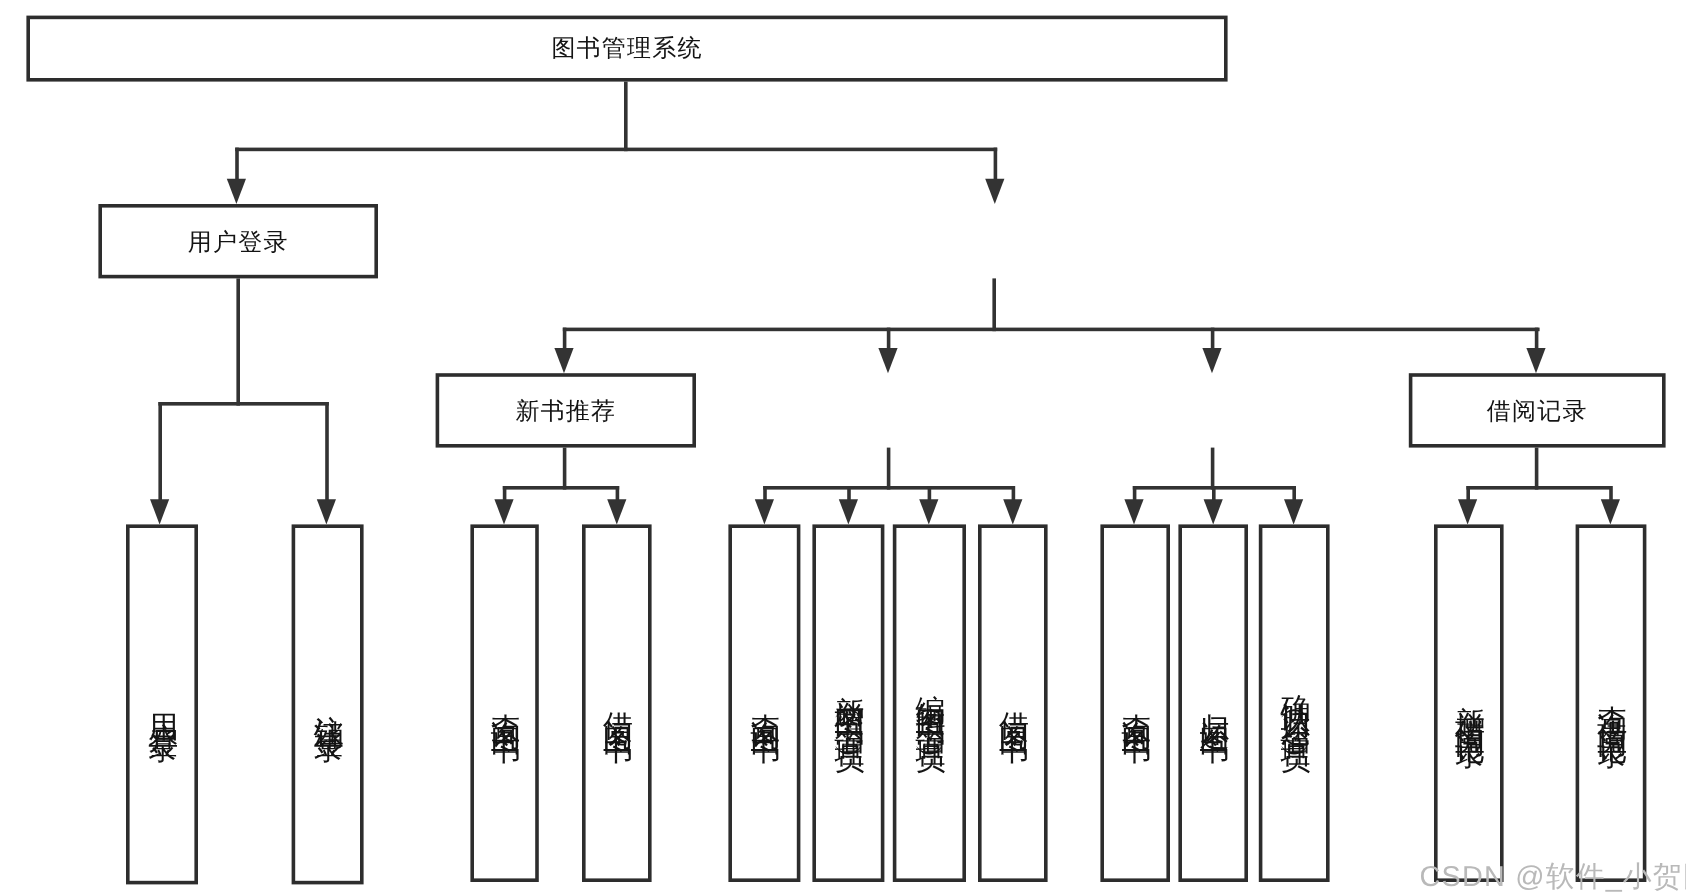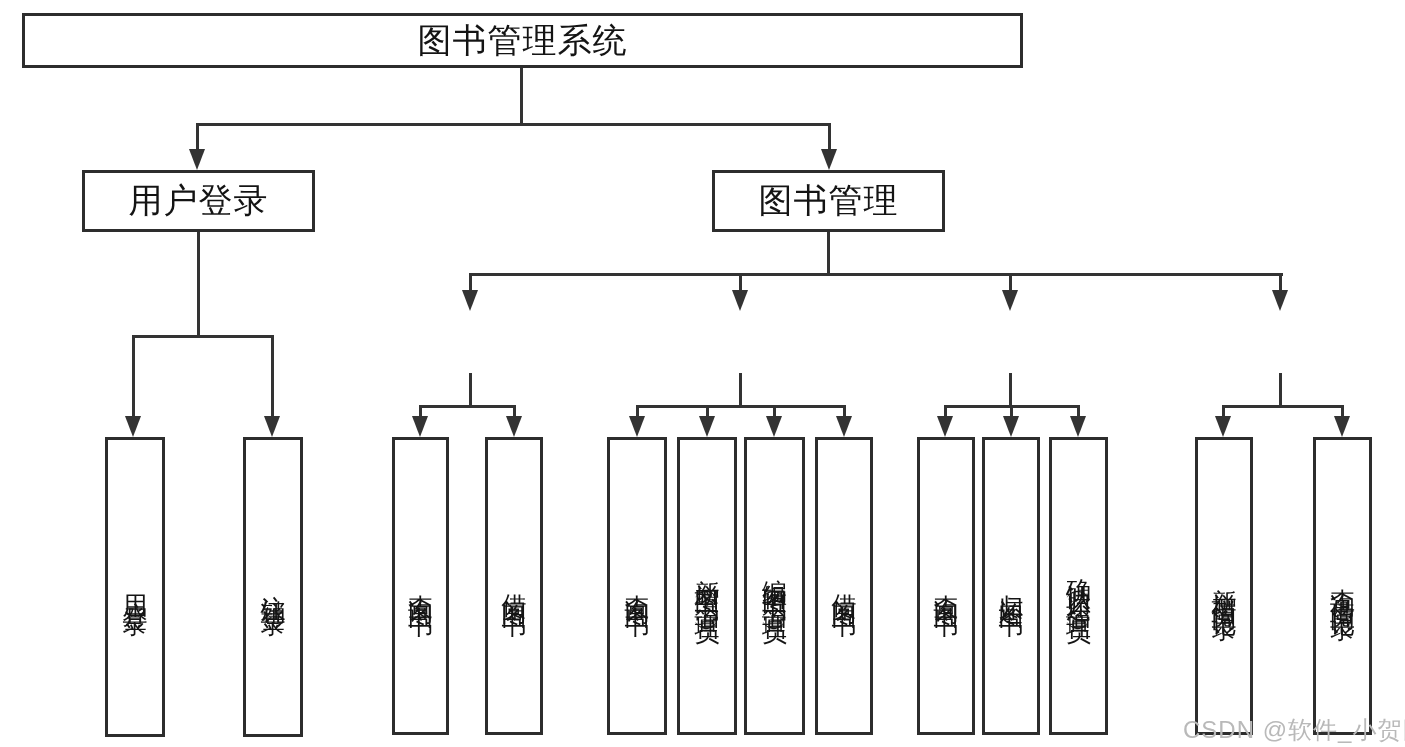--- a/index.html
+++ b/index.html
@@ -10,21 +10,21 @@
     font-family:"Liberation Sans","DejaVu Sans",sans-serif;
     overflow:hidden;
   }
   
   .hbox{
     position:absolute;
     box-sizing:border-box;
     border:3px solid #2d2d2d;
     background:#ffffff;
     display:flex;align-items:center;justify-content:center;
-    font-size:34px;color:#141414;
+    font-size:20px;color:#141414;
     letter-spacing:1px;
     white-space:nowrap;
   }
   .vbox{
     position:absolute;
     box-sizing:border-box;
     border:3px solid #2d2d2d;
     background:#ffffff;
     display:flex;align-items:center;justify-content:center;
     font-size:25px;color:#141414;
@@ -70,42 +70,45 @@
   <div class="vl" style="left:520px;top:68px;height:58px;"></div>
   <div class="hl" style="left:196px;top:123px;width:635px;"></div>
   <div class="vl" style="left:196px;top:123px;height:28px;"></div>
   <div class="arr" style="left:189px;top:149px;"></div>
   <div class="vl" style="left:828px;top:123px;height:28px;"></div>
   <div class="arr" style="left:821px;top:149px;"></div>
 
   <div class="hbox" style="left:82px;top:170px;width:233px;height:62px;">
     <span>用户登录</span>
   </div>
-  <div class="hbox" style="left:712px;top:170px;width:233px;height:62px;">
-    <span>图书管理</span>
-  </div>
 
   <div class="vl" style="left:197px;top:232px;height:106px;"></div>
   <div class="hl" style="left:132px;top:335px;width:142px;"></div>
   <div class="vl" style="left:132px;top:335px;height:86px;"></div>
   <div class="arr" style="left:125px;top:416px;"></div>
   <div class="vl" style="left:271px;top:335px;height:86px;"></div>
   <div class="arr" style="left:264px;top:416px;"></div>
 
   <div class="vl" style="left:827px;top:232px;height:44px;"></div>
   <div class="hl" style="left:469px;top:273px;width:814px;"></div>
   <div class="vl" style="left:469px;top:273px;height:22px;"></div>
   <div class="arr" style="left:462px;top:290px;"></div>
   <div class="vl" style="left:739px;top:273px;height:22px;"></div>
   <div class="arr" style="left:732px;top:290px;"></div>
   <div class="vl" style="left:1009px;top:273px;height:22px;"></div>
   <div class="arr" style="left:1002px;top:290px;"></div>
   <div class="vl" style="left:1279px;top:273px;height:22px;"></div>
   <div class="arr" style="left:1272px;top:290px;"></div>
 
+  <div class="hbox" style="left:363px;top:311px;width:217px;height:62px;">
+    <span>新书推荐</span>
+  </div>
+  <div class="hbox" style="left:1174px;top:311px;width:214px;height:62px;">
+    <span>借阅记录</span>
+  </div>
 
   <div class="vl" style="left:469px;top:373px;height:35px;"></div>
   <div class="hl" style="left:419px;top:405px;width:97px;"></div>
   <div class="vl" style="left:419px;top:405px;height:16px;"></div>
   <div class="arr" style="left:412px;top:416px;"></div>
   <div class="vl" style="left:513px;top:405px;height:16px;"></div>
   <div class="arr" style="left:506px;top:416px;"></div>
 
   <div class="vl" style="left:739px;top:373px;height:35px;"></div>
   <div class="hl" style="left:636px;top:405px;width:209px;"></div>

